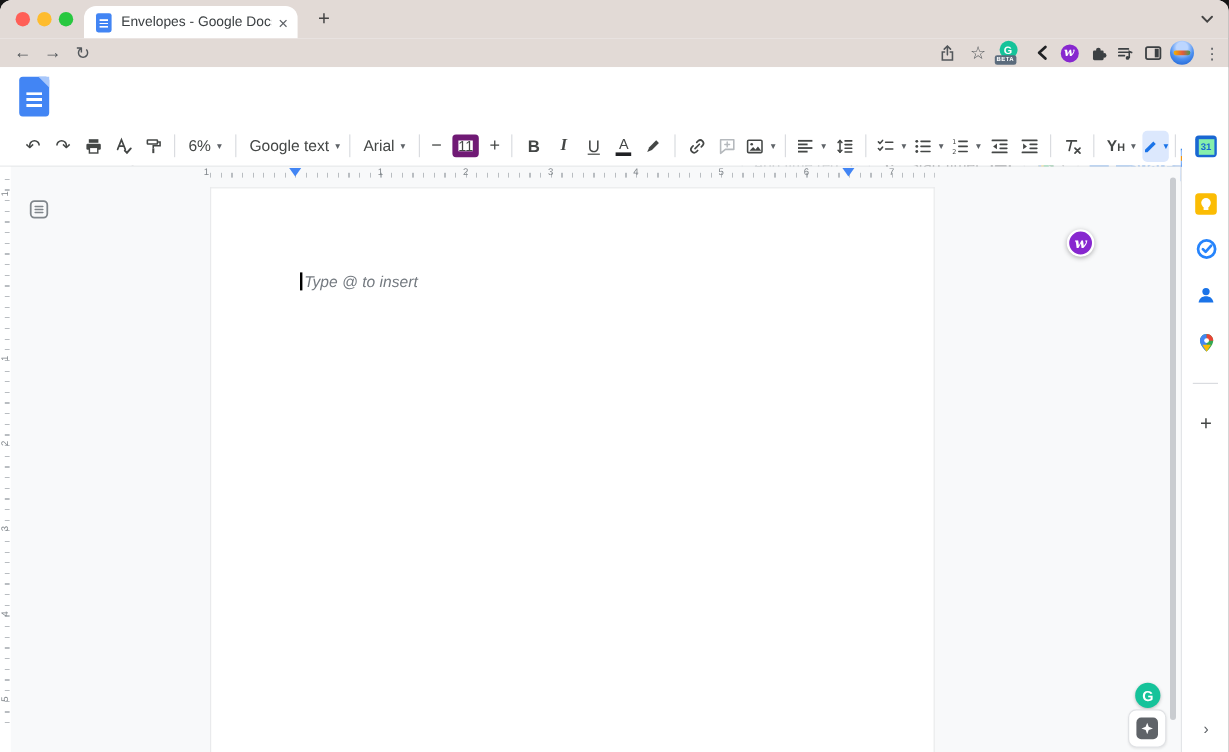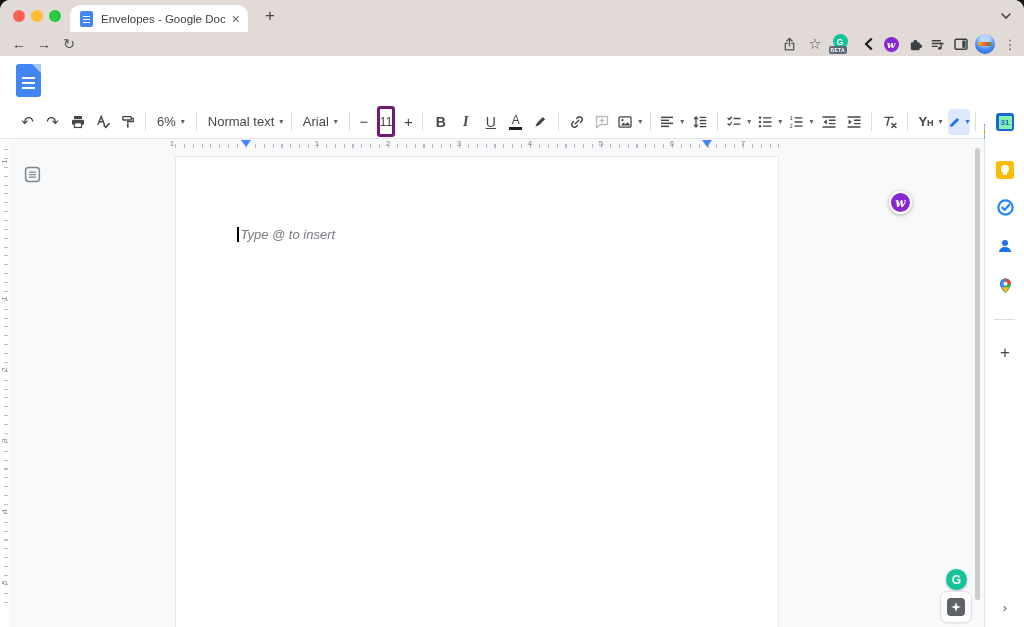--- a/index.html
+++ b/index.html
@@ -59,41 +59,41 @@
   .hdr-avatar{position:absolute;left:979px;top:66px;width:28px;height:28px}
   .hdr-avatar .avatar{width:28px;height:28px}
   .caret-dn{font-size:8px;color:#5f6368;line-height:1}
 
   
   .toolbar{position:absolute;left:0;top:105px;width:984px;height:33px;background:#fff;display:flex;align-items:center;padding-left:15px}
   .tb-border{position:absolute;left:0;top:138px;width:984px;height:1px;background:#e3e5e8}
   .ib{min-width:25px;height:26px;display:flex;align-items:center;justify-content:center;border-radius:4px;color:#444746;font-size:15px;cursor:pointer}
   .sep{width:1px;height:19px;background:#dadce0;margin:0 5px;flex:0 0 auto}
   .tw{display:flex;align-items:center;gap:5px;font-size:13px;color:#444746;padding:0 6px;height:26px;border-radius:4px;cursor:pointer;white-space:nowrap}
-  .sizebox{width:24px;height:31px;border:3px solid #701a75;border-radius:3px;display:flex;align-items:center;justify-content:center;font-size:12px;color:#444746;margin:0 4px}
+  .sizebox{width:24px;height:19px;border:5px solid #701a75;border-radius:3px;display:flex;align-items:center;justify-content:center;font-size:12px;color:#444746;margin:0 4px}
   .fmt{font-size:14px;color:#444746;font-weight:bold}
   .colorA{display:flex;flex-direction:column;align-items:center;line-height:1}
   .colorA .bar{width:13px;height:3px;background:#202124;margin-top:1px}
   .modepill{margin-left:auto;width:41px;height:26px;background:#dce8fd;border-radius:4px;display:flex;align-items:center;justify-content:center;gap:4px;cursor:pointer}
   .yh{display:flex;align-items:baseline;color:#444746;font-weight:bold}
   .yh .y{font-size:13px}.yh .h{font-size:9px}
 
   
   .docarea{position:absolute;left:0;top:139px;width:984px;height:488px;background:#f8f9fa}
   .page{position:absolute;left:175px;top:17px;width:604px;height:471px;background:#fff;border:1px solid #e9eaec;border-bottom:none}
   .hruler-ticks{position:absolute;left:175px;top:5px;width:604px;height:4px;
     background:repeating-linear-gradient(to right,#b9bdc1 0 1px,transparent 1px 8.875px)}
   .hlabel{position:absolute;top:0;width:12px;text-align:center;font-size:8px;color:#80868b}
   .marker{position:absolute;top:1px;width:0;height:0;border-left:5px solid transparent;border-right:5px solid transparent;border-top:7px solid #4285f4;cursor:ew-resize}
   .vruler{position:absolute;left:0;top:0;width:9px;height:488px;background:#fff}
   .vruler-ticks{position:absolute;left:4px;top:10px;width:4px;height:460px;
     background:repeating-linear-gradient(to bottom,#b9bdc1 0 1px,transparent 1px 8.875px)}
   .vlabel{position:absolute;left:-1px;width:10px;text-align:center;font-size:8px;color:#80868b;transform:rotate(-90deg)}
   .outline-btn{position:absolute;left:22px;top:25px;width:20px;height:20px;display:flex;align-items:center;justify-content:center;cursor:pointer}
-  .typeline{position:absolute;left:237px;top:88px;display:flex;align-items:center}
+  .typeline{position:absolute;left:250px;top:88px;display:flex;align-items:center}
   .caret{width:1.5px;height:15px;background:#000}
   .ph{font-size:13px;font-style:italic;color:#747a80;margin-left:2px;white-space:nowrap}
   .wordtune-float{position:absolute;left:889px;top:52px;width:23px;height:23px;border-radius:50%;background:#8727cf;border:2px solid #fff;
     box-shadow:0 1px 4px rgba(0,0,0,.3);display:flex;align-items:center;justify-content:center;color:#fff;
     font-family:"DejaVu Serif",serif;font-style:italic;font-weight:bold;font-size:12px;cursor:pointer}
   .grammarly-float{position:absolute;left:946px;top:430px;width:21px;height:21px;border-radius:50%;background:#15c39a;color:#fff;font-weight:bold;font-size:12px;
     display:flex;align-items:center;justify-content:center;box-shadow:0 1px 3px rgba(0,0,0,.25);cursor:pointer}
   .explore{position:absolute;left:940px;top:452px;width:32px;height:32px;background:#fff;border:1px solid #e0e2e5;border-radius:7px;
     box-shadow:0 1px 2px rgba(0,0,0,.08);display:flex;align-items:center;justify-content:center;cursor:pointer}
   .explore .inner{width:18px;height:18px;background:#5f6368;border-radius:4px;display:flex;align-items:center;justify-content:center}
@@ -284,21 +284,21 @@
         <rect x="6.9" y="9.6" width="1.7" height="4" fill="#444746"></rect>
       </svg>
     </div>
     <div class="sep"></div>
     <div class="tw">
       <span>6%</span>
       <span class="caret-dn">▾</span>
     </div>
     <div class="sep"></div>
     <div class="tw" style="width:84px;justify-content:space-between">
-      <span>Normal text</span>
+      <span>Google text</span>
       <span class="caret-dn">▾</span>
     </div>
     <div class="sep"></div>
     <div class="tw" style="width:72px;justify-content:space-between">
       <span>Arial</span>
       <span class="caret-dn">▾</span>
     </div>
     <div class="sep"></div>
     <div class="ib" style="min-width:18px">−</div>
     <div class="sizebox">11</div>

